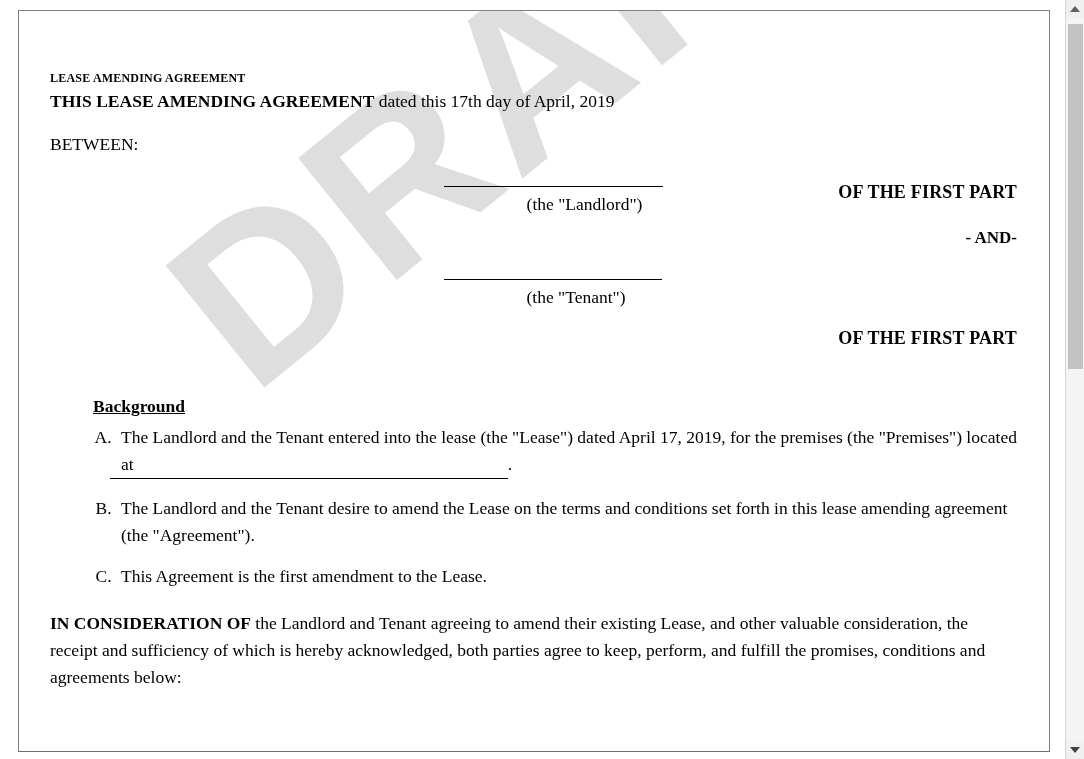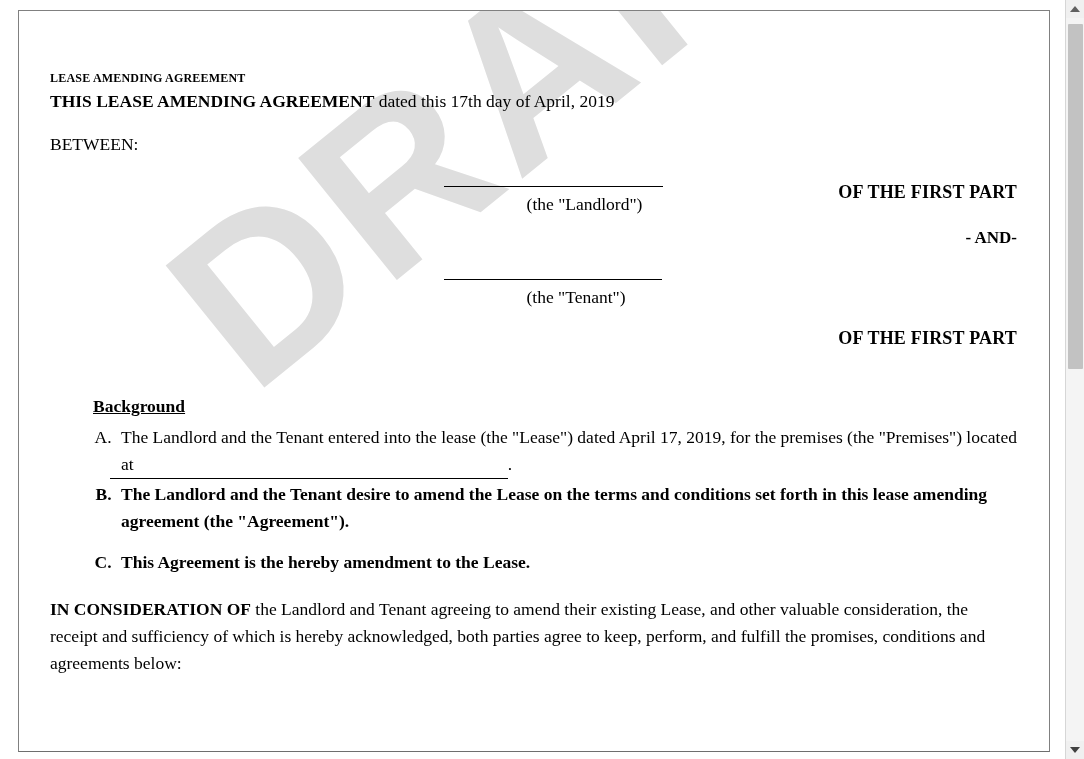--- a/index.html
+++ b/index.html
@@ -136,26 +136,26 @@
     font-size: 17.5px;
   }
   .head-background { margin-top: 40px; }
 
   ol.alpha, ol.num {
     margin: 4px 0 0 0;
     padding-left: 66px;
   }
   ol.alpha { list-style-type: upper-alpha; }
   ol.alpha li, ol.num li {
-    margin-bottom: 2px;
+    margin-bottom: 16px;
     padding-left: 5px;
     font-size: 17.5px;
     line-height: 1.55;
   }
-  ol.alpha li.tight { margin-bottom: 14px; font-weight: bold; }
+  ol.alpha li.tight { margin-bottom: 14px; }
 
   .blank-inline {
     display: inline-block;
     width: 398px;
     border-bottom: 1.4px solid #000;
     height: 17px;
     vertical-align: bottom;
     margin-left: -24px;
   }
 
@@ -236,21 +236,21 @@
         <div class="sig-caption tenant">(the "Tenant")</div>
       </div>
 
       <div class="part-label part-second">OF THE FIRST PART</div>
 
       <div class="section-head head-background">Background</div>
 
       <ol class="alpha">
         <li><span>The Landlord and the Tenant entered into the lease (the "Lease") dated April 17, 2019, for the premises (the "Premises") located at</span><span class="blank-inline"></span><span>.</span></li>
         <li class="tight">The Landlord and the Tenant desire to amend the Lease on the terms and conditions set forth in this lease amending agreement (the "Agreement").</li>
-        <li class="tight">This Agreement is the hereby amendment to the Lease.</li>
+        <li class="tight">This Agreement is the first amendment to the Lease.</li>
       </ol>
 
       <p class="para p-consideration"><b>IN CONSIDERATION OF</b><span> the Landlord and Tenant agreeing to amend their existing Lease, and other valuable consideration, the receipt and sufficiency of which is hereby acknowledged, both parties agree to keep, perform, and fulfill the promises, conditions and agreements below:</span></p>
 
     </div>
   </div>
 
   <div id="scrollbar">
     <div class="sb-btn up">
       <span class="sb-arrow up"></span>

